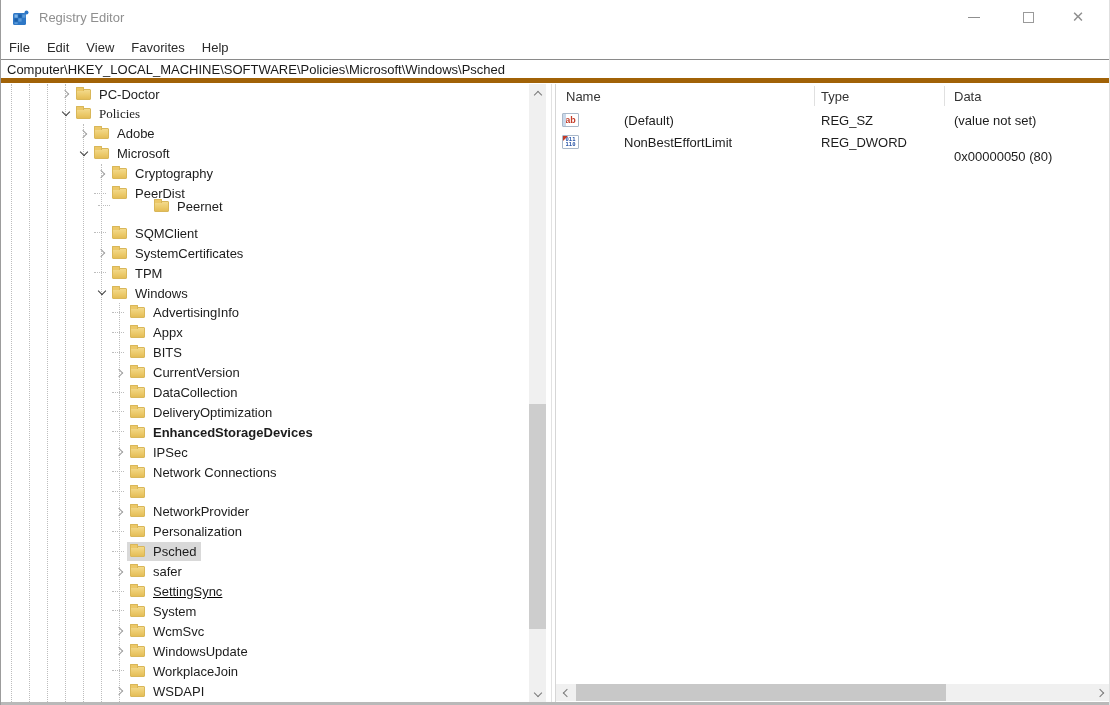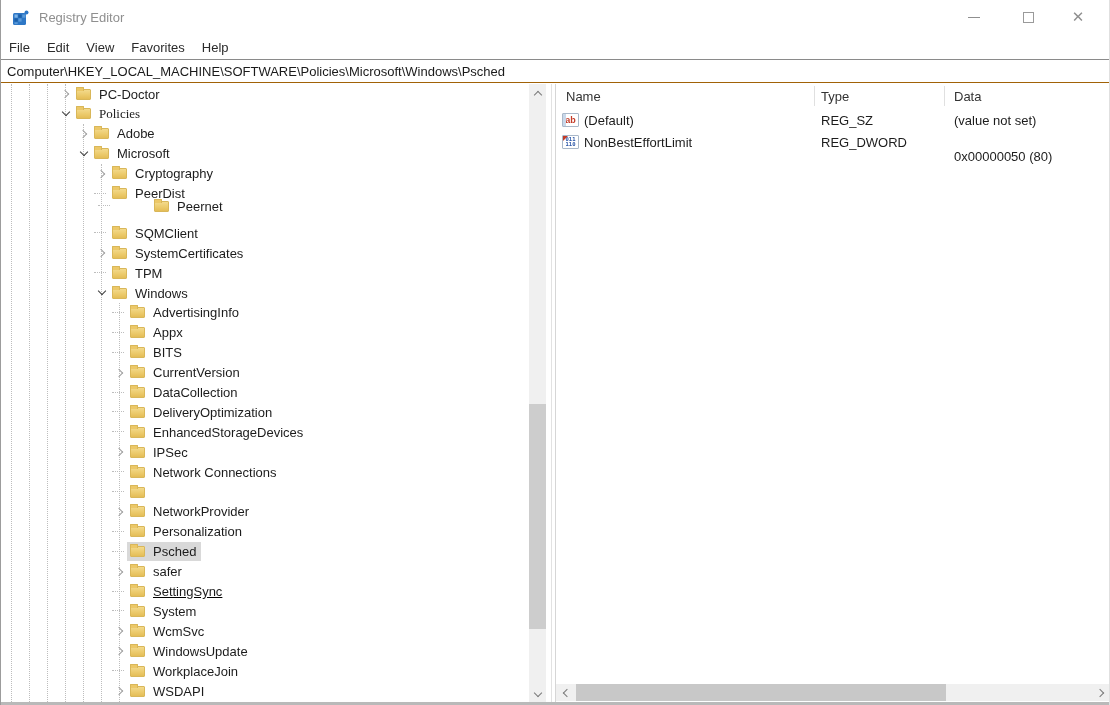--- a/index.html
+++ b/index.html
@@ -21,21 +21,21 @@
   #ctrl-min .bar { width:12px; height:1px; background:#8f8f8f; }
   #ctrl-max .box { width:11px; height:11px; border:1px solid #9a9a9a; }
 
   
   #menubar { position:absolute; left:0; top:36px; width:100%; height:22px;
              display:flex; align-items:center; padding-left:8px; }
   .menu-item { font-size:13px; color:#2b2b2b; padding:2px 9px 2px 0; margin-right:8px; cursor:default; }
 
   
   #addressbar { position:absolute; left:0; top:59px; width:100%; height:24px;
-                border-top:1px solid #8a8a8a; border-bottom:1px solid #a16207;
+                border-top:1px solid #8a8a8a; border-bottom:5px solid #a16207;
                 background:#fff; display:flex; align-items:center; }
   #address-text { font-size:13px; color:#1a1a1a; padding-left:6px; white-space:nowrap; }
 
   
   #main { position:absolute; left:0; top:84px; width:100%; height:618px; }
   #bottom-strip { position:absolute; left:0; bottom:0; width:100%; height:3px; background:#b9b9b9; }
 
   #tree-pane { position:absolute; left:0; top:0; width:550px; height:100%;
                background:#fff; overflow:hidden; }
   #pane-divider { position:absolute; left:550px; top:0; width:5px; height:100%;
@@ -77,21 +77,21 @@
   .sb-up::before   { transform:rotate(-45deg); top:3px; left:1px; }
   .sb-down::before { transform:rotate(135deg); top:0px; left:1px; }
   .sb-left::before { transform:rotate(-135deg); top:1px; left:3px; }
   .sb-right::before{ transform:rotate(45deg); top:1px; left:0px; }
 
   
   .col-header { position:absolute; top:0; height:24px; display:flex; align-items:center;
                 font-size:13px; color:#333; }
   .col-sep { position:absolute; top:2px; width:1px; height:20px; background:#e0e0e0; }
   .val-row { position:absolute; height:22px; display:flex; align-items:center; width:100%; }
-  .val-name { display:flex; align-items:center; }
+  .val-name { display:flex; align-items:center;gap:40px; }
   .val-cell { font-size:13px; color:#1c1c1c; white-space:nowrap; }
   .vicon { position:relative; width:17px; height:14px; background:#fff;
            border:1px solid #a9b8c9; border-radius:1px; margin-right:5px; flex:none;
            display:flex; align-items:center; justify-content:center; overflow:hidden; }
   .vicon.string-value-icon { font:bold 9px/10px "Liberation Sans", sans-serif; color:#c33b28; }
   .vicon.string-value-icon::before { content:''; position:absolute; left:0; top:0;
            width:3px; height:100%; background:#c9d8ea; }
   .vicon.dword-value-icon { font:bold 5.5px/5px "DejaVu Sans Mono", monospace; color:#2a56a8;
            flex-direction:column; letter-spacing:0; }
   .vicon.dword-value-icon::before { content:''; position:absolute; left:0; top:0;
@@ -266,21 +266,21 @@
               <span class="tree-label">DataCollection</span>
             </span>
           </div>
           <div class="tree-row" style="top: 318.4px; padding-left: 112px;">
             <span class="chev leaf"></span>
             <span class="sel-wrap">
               <span class="folder"></span>
               <span class="tree-label">DeliveryOptimization</span>
             </span>
           </div>
-          <div class="tree-row" style="top: 338.3px; padding-left: 112px;">
+          <div class="tree-row" style="top: 338.3px; padding-left: 112px; font-weight: bold;">
             <span class="chev leaf"></span>
             <span class="sel-wrap">
               <span class="folder"></span>
               <span class="tree-label">EnhancedStorageDevices</span>
             </span>
           </div>
           <div class="tree-row" style="top: 358.2px; padding-left: 112px;">
             <span class="chev collapsed"></span>
             <span class="sel-wrap">
               <span class="folder"></span>

